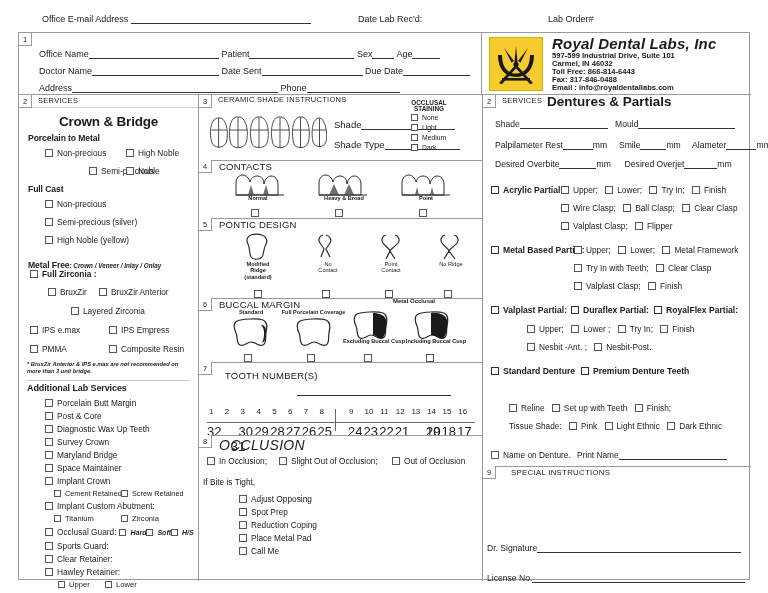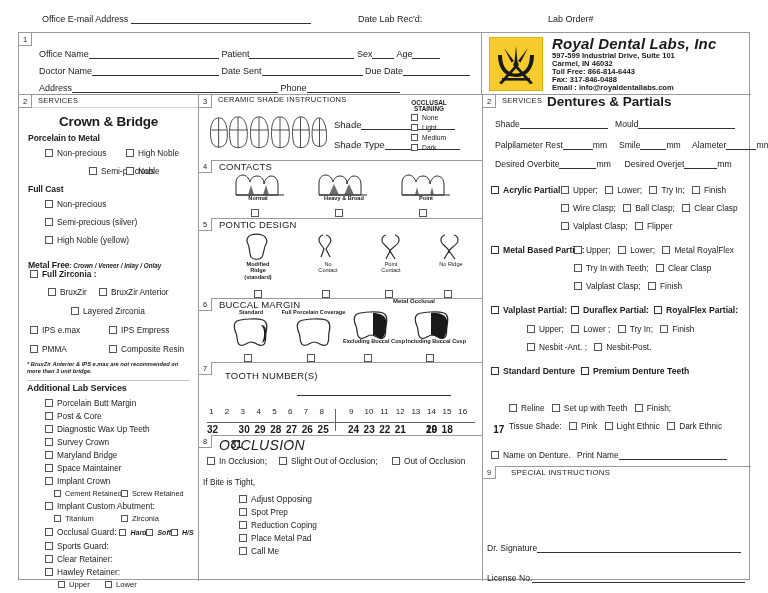--- a/index.html
+++ b/index.html
@@ -71,21 +71,21 @@
 
   
   .ar { position:absolute; white-space:nowrap; }
 
   
   .secttl { font-size:9.5px; letter-spacing:.2px; }
   .tinylbl { font-size:5.6px; font-weight:bold; text-align:center; line-height:6.4px; }
   .tinylbl2 { font-size:5.6px; text-align:center; line-height:6.4px; }
 
   .toothnum { position:absolute; font-size:8px; }
-  .toothnum2 { position:absolute; font-size:10px;font-weight:bold; }
+  .toothnum2 { position:absolute; font-size:13px; }
 
   
   .rlabel { font-size:8.6px; }
   .rbold { font-size:8.6px; font-weight:bold; }
 
   .hr { position:absolute; height:1px; background:#9a9a9a; }
 </style>
 </head>
 <body>
 
@@ -511,21 +511,21 @@
           <div class="toothnum2" style="left: 87px; top: 329px;">27</div>
           <div class="toothnum2" style="left: 102.8px; top: 329px;">26</div>
           <div class="toothnum2" style="left: 118.6px; top: 329px;">25</div>
           <div class="toothnum2" style="left: 149px; top: 329px;">24</div>
           <div class="toothnum2" style="left: 164.6px; top: 329px;">23</div>
           <div class="toothnum2" style="left: 180.2px; top: 329px;">22</div>
           <div class="toothnum2" style="left: 195.8px; top: 329px;">21</div>
           <div class="toothnum2" style="left: 227px; top: 329px;">20</div>
           <div class="toothnum2" style="left: 227px; top: 329px;">19</div>
           <div class="toothnum2" style="left: 242.6px; top: 329px;">18</div>
-          <div class="toothnum2" style="left: 258.2px; top: 329px; margin-left: 36px;">17</div>
+          <div class="toothnum2" style="left: 258.2px; top: 329px;">17</div>
         </div>
       <div class="hr" style="left:136px; top:314px; width:1px; height:22px; background:#666;"></div>
       <div class="hr" style="left:8px; top:327px; width:268px; background:#666;"></div>
 
       <div class="hr" style="left:0; top:340px; width:283px;"></div>
 
       <div class="ar" style="left:0; top:340px;">
         <div class="secnum inl" style="position:relative;">8</div>
       </div>
       <div class="ar" style="left:20px; top:342px; font-size:14px; letter-spacing:.3px;font-style:italic;">OCCLUSION</div>
@@ -605,21 +605,21 @@
         <span class="cb"></span><span>Valplast Clasp;</span>
         <span style="display:inline-block;width:5px;"></span><span class="cb"></span><span>Flipper</span>
       </div>
 
       <div class="ar opt" style="left:8px; top:150px;">
         <span class="cb bld"></span><span class="rbold">Metal Based Partial:</span>
       </div>
       <div class="ar opt" style="left:91px; top:150px;">
         <span class="cb"></span><span>Upper;</span>
         <span style="display:inline-block;width:5px;"></span><span class="cb"></span><span>Lower;</span>
-        <span style="display:inline-block;width:5px;"></span><span class="cb"></span><span>Metal RoyalFlex</span>
+        <span style="display:inline-block;width:5px;"></span><span class="cb"></span><span>Metal Framework</span>
       </div>
       <div class="ar opt" style="left:91px; top:168px;">
         <span class="cb"></span><span>Try In with Teeth;</span>
         <span style="display:inline-block;width:5px;"></span><span class="cb"></span><span>Clear Clasp</span>
       </div>
       <div class="ar opt" style="left:91px; top:186px;">
         <span class="cb"></span><span>Valplast Clasp;</span>
         <span style="display:inline-block;width:5px;"></span><span class="cb"></span><span>Finish</span>
       </div>
 

